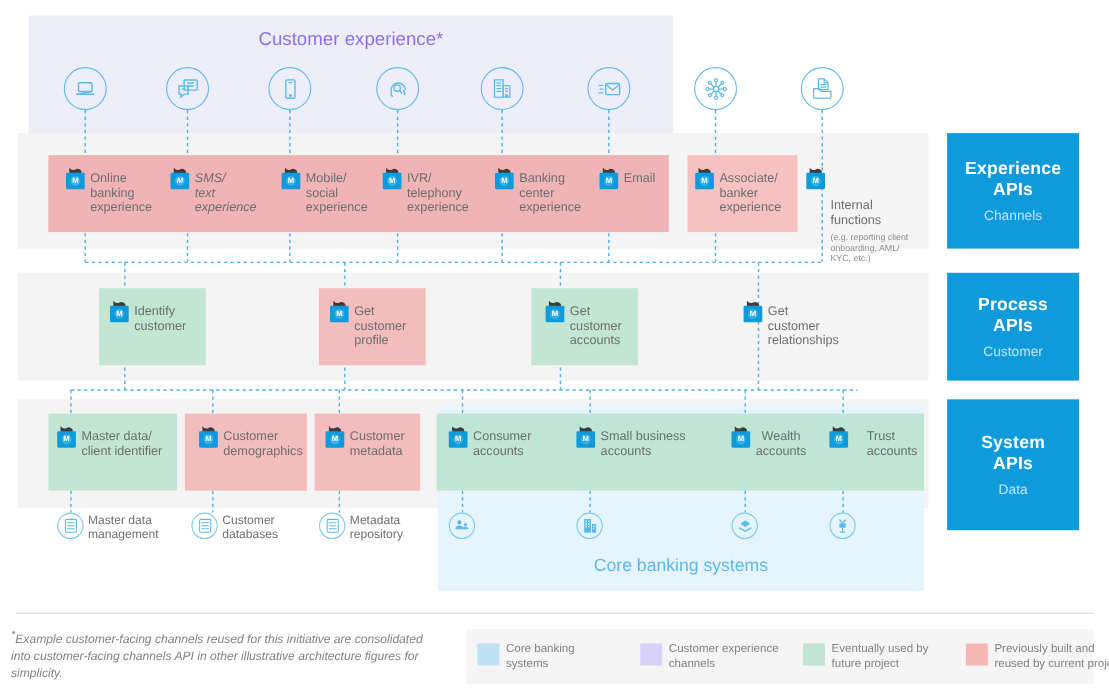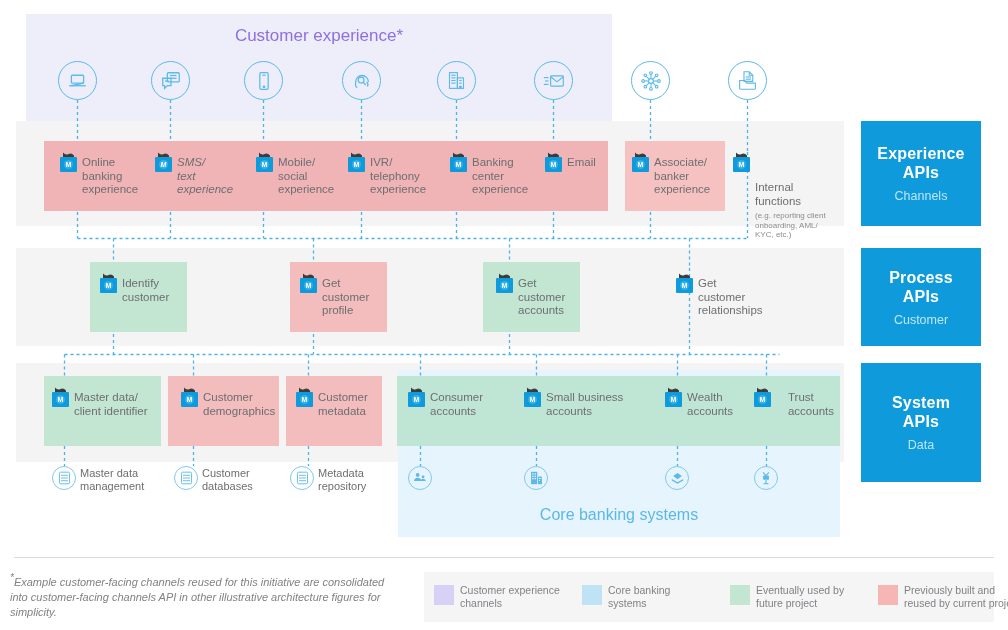--- a/index.html
+++ b/index.html
@@ -456,21 +456,21 @@
     <span class="mule">
       <svg class="cap" viewBox="0 0 26 12">
           <path d="M2 1 Q7 7 13 4 Q19 1 24 7 L24 12 L2 12 Z" fill="#3c3c3c"></path>
         </svg>
       <span class="body">
           <span class="m">M</span>
         </span>
     </span>
     <span class="lbl">Small business<br>accounts</span>
   </div>
-  <div class="node" style="left:665px;top:387px;width:80px;">
+  <div class="node" style="left:665px;top:387px;width:80px;text-align:center;">
     <span class="mule">
       <svg class="cap" viewBox="0 0 26 12">
           <path d="M2 1 Q7 7 13 4 Q19 1 24 7 L24 12 L2 12 Z" fill="#3c3c3c"></path>
         </svg>
       <span class="body">
           <span class="m">M</span>
         </span>
     </span>
     <span class="lbl">Wealth<br>accounts</span>
   </div>
@@ -565,26 +565,26 @@
         <line x1="4" y1="15.4" x2="10" y2="15.4"></line>
       </svg>
     </span>
   </div>
 
   <div class="rule"></div>
   <div class="footnote"><sup>*</sup><span>Example customer-facing channels reused for this initiative are consolidated into customer-facing channels API in other illustrative architecture figures for simplicity.</span></div>
 
   <div class="legend">
     <div class="lg">
+      <span class="sw" style="background:#bfe2f5;"></span>
+      <span class="tx">Core banking<br>systems</span>
+    </div>
+    <div class="lg">
       <span class="sw" style="background:#d6d1f5;"></span>
       <span class="tx">Customer experience<br>channels</span>
-    </div>
-    <div class="lg">
-      <span class="sw" style="background:#bfe2f5;"></span>
-      <span class="tx">Core banking<br>systems</span>
     </div>
     <div class="lg">
       <span class="sw" style="background:#c3e6d3;"></span>
       <span class="tx">Eventually used by<br>future project</span>
     </div>
     <div class="lg">
       <span class="sw" style="background:#f6b6b4;"></span>
       <span class="tx" style="width:130px;">Previously built and<br>reused by current project</span>
     </div>
   </div>

